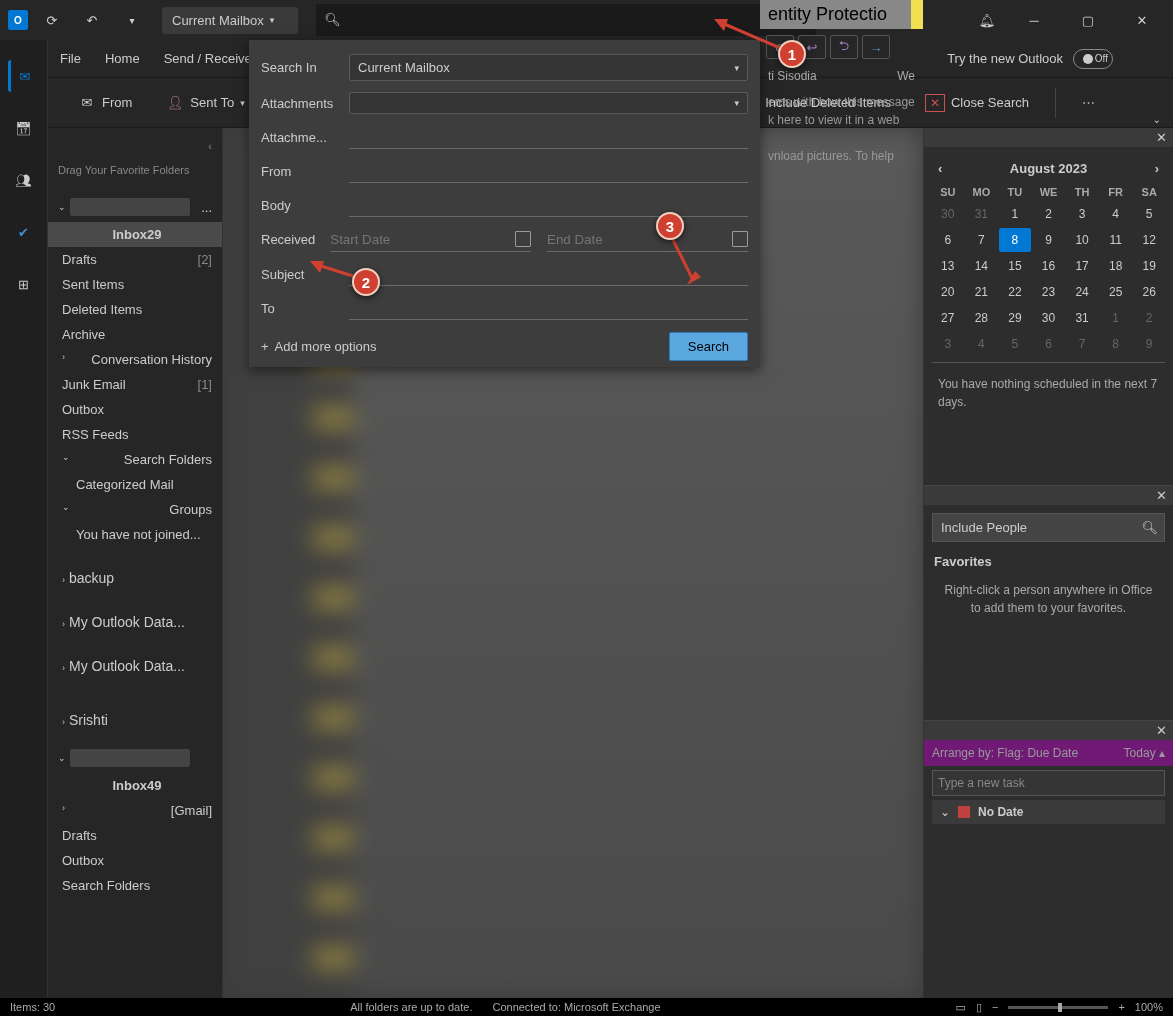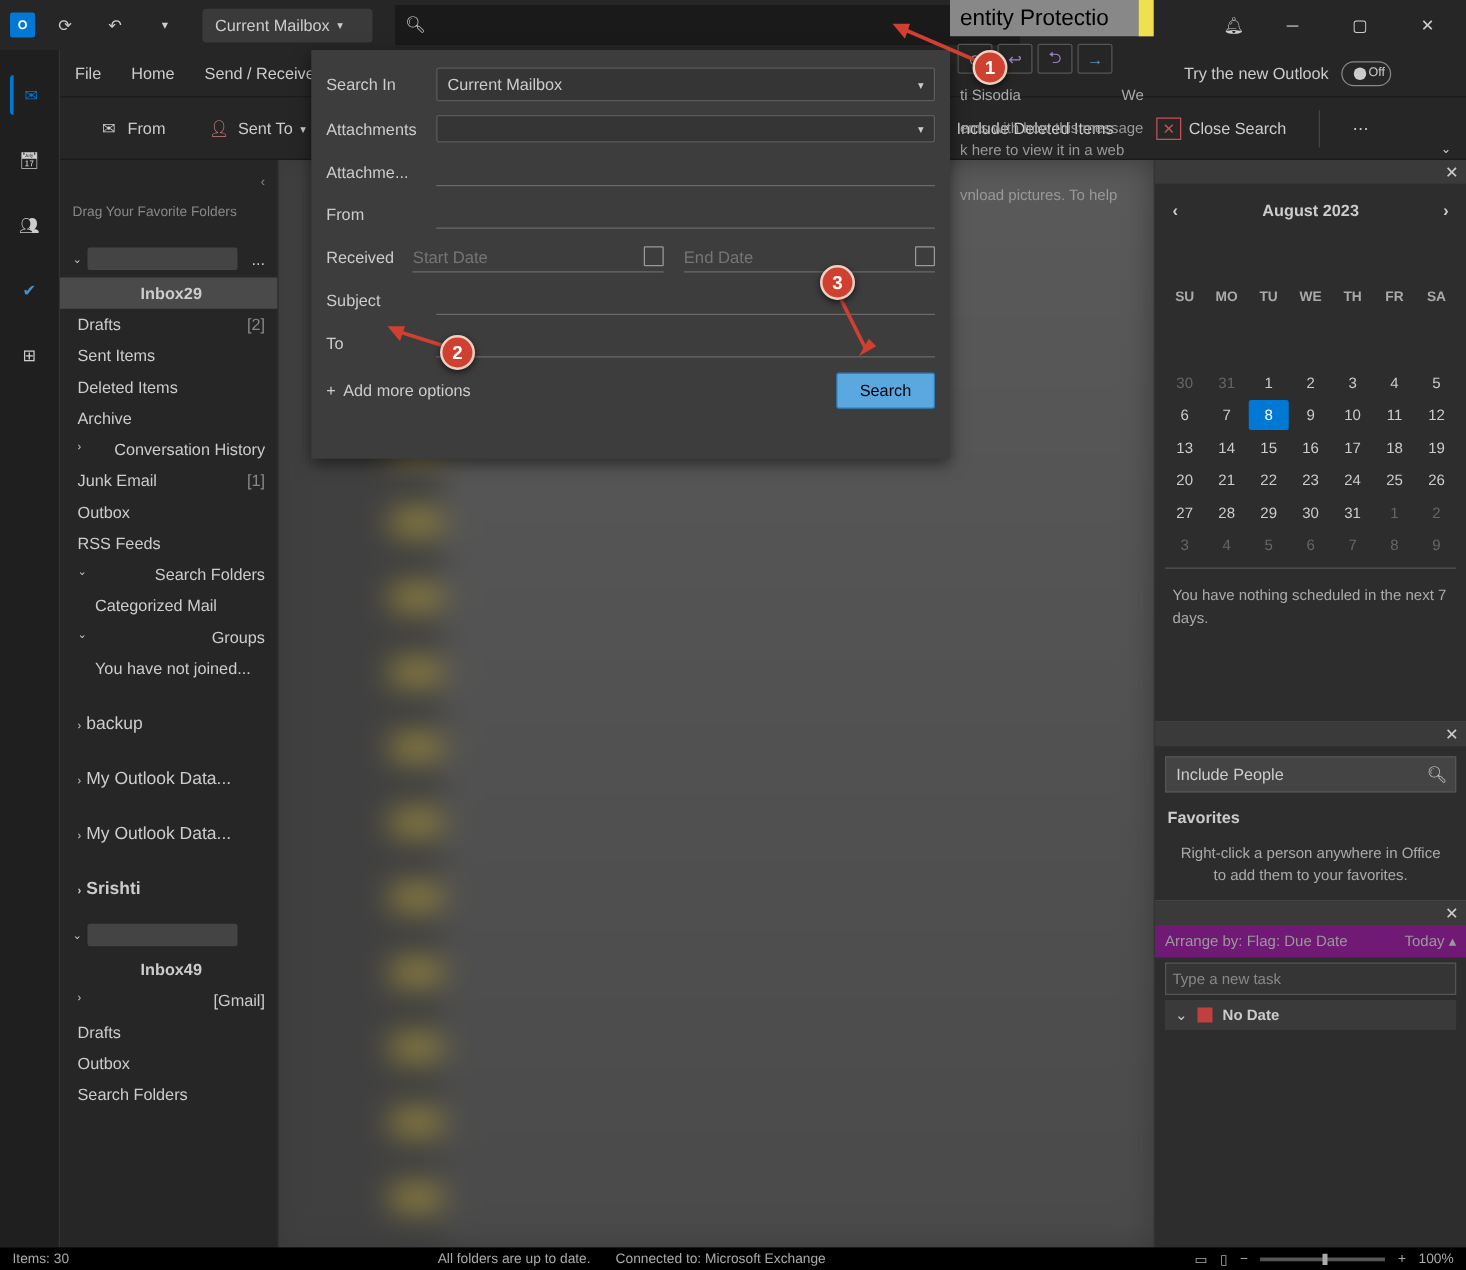--- a/index.html
+++ b/index.html
@@ -80,21 +80,21 @@
 .em-act { width: 28px; height: 24px; border: 1px solid #555; display: flex; align-items: center; justify-content: center; border-radius: 2px; cursor: pointer; }
 .email-meta { padding: 4px 8px; color: #aaa; font-size: 12px; }
 .email-text { padding: 6px 8px; color: #999; font-size: 12px; line-height: 1.5; }
 
 
 .right-pane { width: 250px; background: #2d2d2d; border-left: 1px solid #333; overflow: hidden; display: flex; flex-direction: column; }
 .rp-close { text-align: right; padding: 2px 6px; cursor: pointer; background: #3a3a3a; }
 .calendar { padding: 8px; }
 .cal-header { display: flex; justify-content: space-between; align-items: center; padding: 4px 0; font-weight: 600; }
 .cal-nav { cursor: pointer; padding: 2px 6px; }
-.cal-grid { display: grid; grid-template-columns: repeat(7, 1fr); text-align: center; gap: 2px; font-size: 12px; margin-top: 46px; }
+.cal-grid { display: grid; grid-template-columns: repeat(7, 1fr); text-align: center; gap: 2px; font-size: 12px; }
 .cal-dow { color: #aaa; padding: 4px 0; font-weight: 600; font-size: 11px; }
 .cal-day { padding: 5px 0; cursor: pointer; }
 .cal-day.today { background: #0078d4; color: #fff; border-radius: 2px; }
 .cal-day.other { color: #666; }
 .cal-sep { border-top: 1px solid #555; margin: 6px 0; }
 .cal-msg { font-size: 12px; color: #aaa; padding: 6px; line-height: 1.5; }
 
 .people-section { border-top: 1px solid #444; }
 .search-people { margin: 8px; background: #444; border: 1px solid #555; padding: 6px 28px 6px 8px; color: #ccc; position: relative; }
 .search-people .sp-icon { position: absolute; right: 6px; top: 6px; }
@@ -264,21 +264,21 @@
     <div id="account-list">
         <div class="folder-item" style="margin-top: 18px; font-size: 14px;">
           <span><span class="expand-arrow">›</span>backup</span>
         </div>
         <div class="folder-item" style="margin-top: 18px; font-size: 14px;">
           <span><span class="expand-arrow">›</span>My Outlook Data...</span>
         </div>
         <div class="folder-item" style="margin-top: 18px; font-size: 14px;">
           <span><span class="expand-arrow">›</span>My Outlook Data...</span>
         </div>
-        <div class="folder-item" style="margin-top: 18px; font-size: 14px; font-weight: bold;">
+        <div class="folder-item" style="margin-top: 28px; font-size: 14px;">
           <span><span class="expand-arrow">›</span>Srishti</span>
         </div>
       </div>
     <div class="account-item">
       <span class="expand-arrow">⌄</span>
       <div class="account-box"></div>
     </div>
     <div id="folder-list-2">
         <div class="folder-item bold">
           <span>Inbox</span>
@@ -417,20 +417,24 @@
   </div>
   <div class="sp-row">
     <div class="sp-label">Attachme...</div>
     <input class="sp-input" type="text" style="">
   </div>
   <div class="sp-row">
     <div class="sp-label">From</div>
     <input class="sp-input" type="text" style="">
   </div>
   <div class="sp-row">
+    <div class="sp-label">Body</div>
+    <input class="sp-input" type="text" style="">
+  </div>
+  <div class="sp-row">
     <div class="sp-label">Received</div>
     <div class="sp-date">
       <input type="text" placeholder="Start Date" style="">
       <div class="cal-icon"></div>
     </div>
     <div style="width:20px"></div>
     <div class="sp-date">
       <input type="text" placeholder="End Date" style="">
       <div class="cal-icon"></div>
     </div>

